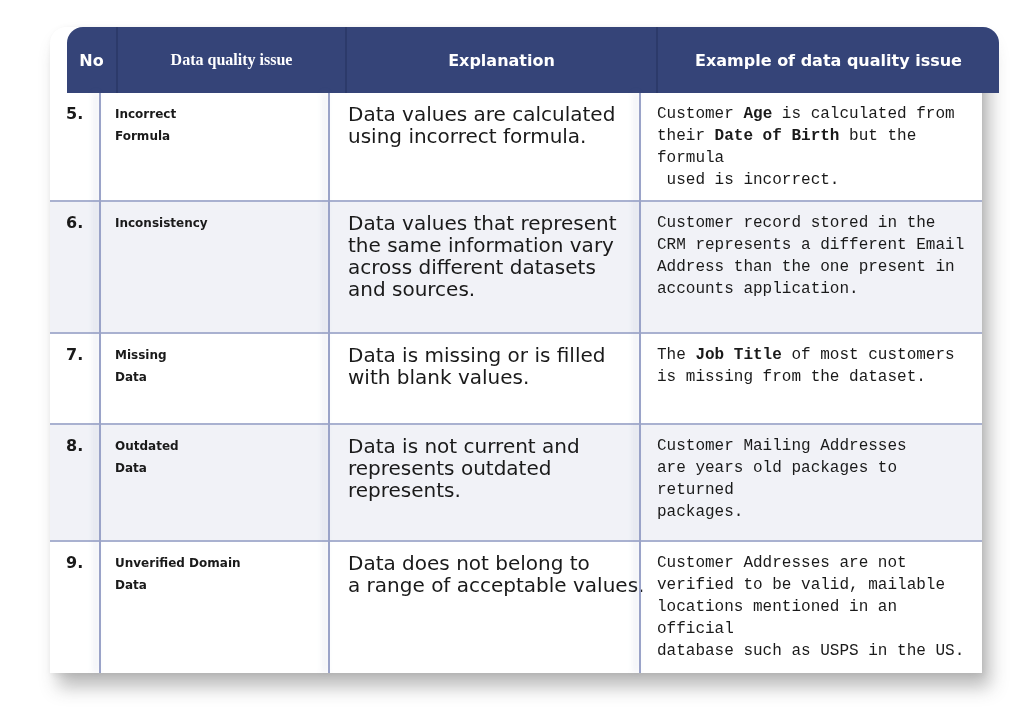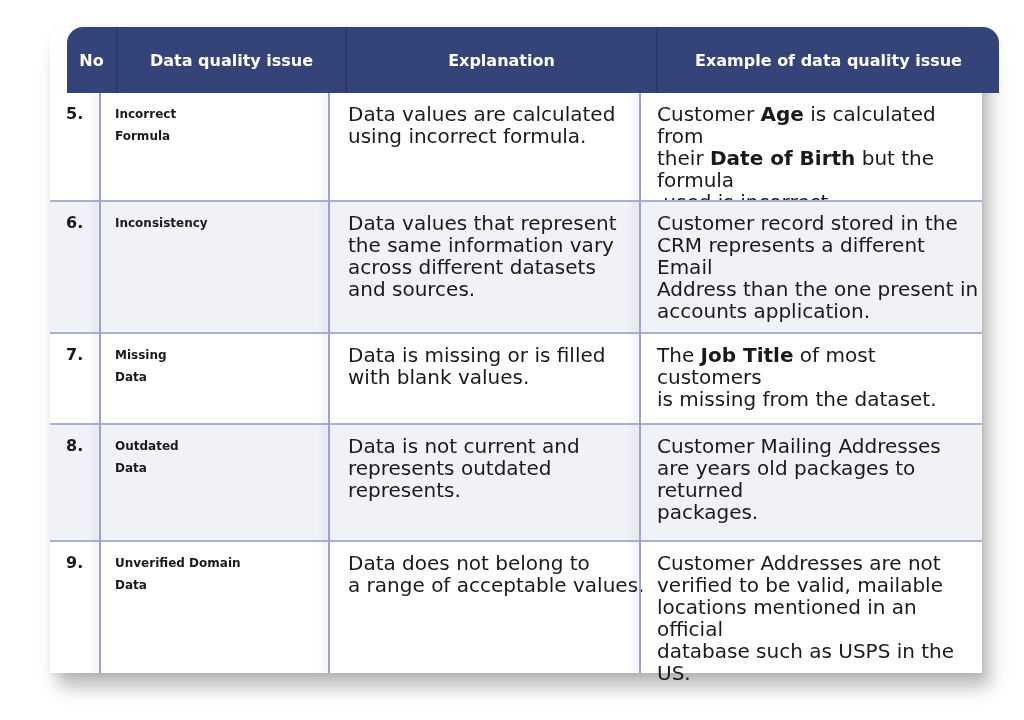--- a/index.html
+++ b/index.html
@@ -44,31 +44,31 @@
     background: #9aa3c8;
     box-shadow: -4px 0 6px rgba(140,150,190,0.35);
   }
   .cell {
     position: absolute; top: 10px;
     font-size: 16px; line-height: 22px; color: #1a1a1a;
   }
   .num { font-weight: bold; font-size: 16px; }
   .issue { font-weight: bold; font-size: 12px; }
   .expl { font-size: 20px; }
-  .ex { font-size: 20px; }
+  .ex { font-size: 16px; font-family: Liberation Mono, monospace; }
   b { font-weight: bold; }
 </style>
 </head>
 <body>
 
 <div class="table-wrap">
   <div class="header">
     <div class="hcell" style="left:0;width:49px;">No</div>
     <div class="hsep" style="left:49px;"></div>
-    <div class="hcell" style="left:51px;width:227px;">Data quality issue</div>
+    <div class="hcell" style="left:51px;width:227px;font-family:Liberation Serif, serif;">Data quality issue</div>
     <div class="hsep" style="left:278px;"></div>
     <div class="hcell" style="left:280px;width:309px;">Explanation</div>
     <div class="hsep" style="left:589px;"></div>
     <div class="hcell" style="left:591px;width:341px;">Example of data quality issue</div>
   </div>
 
   <div class="row white" style="top:66px;height:107px;border-top:none;">
     <div class="cell num" style="left:16px;">5.</div>
     <div class="cell issue" style="left:65px;">
       <div>Incorrect</div>

